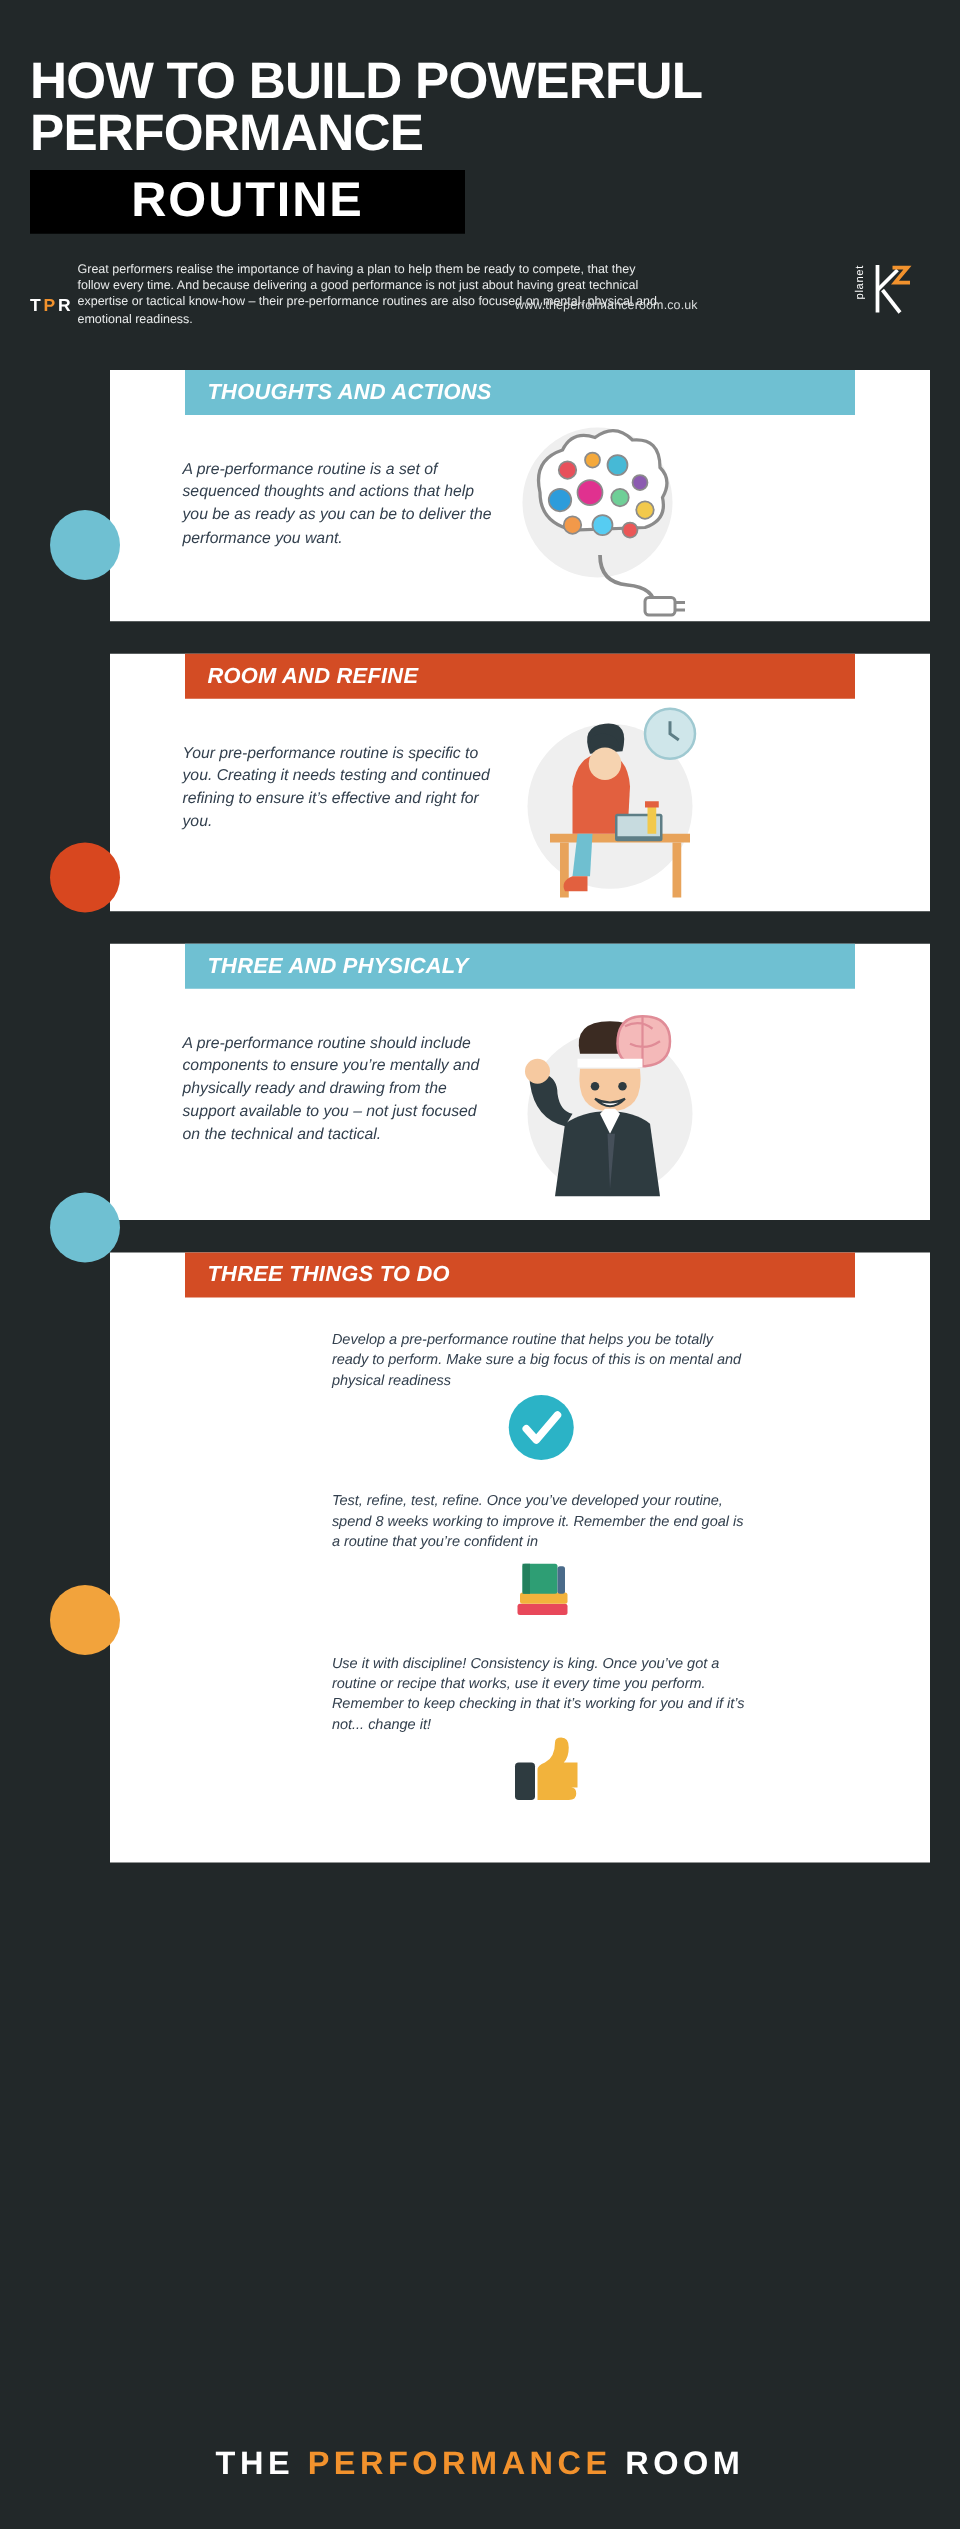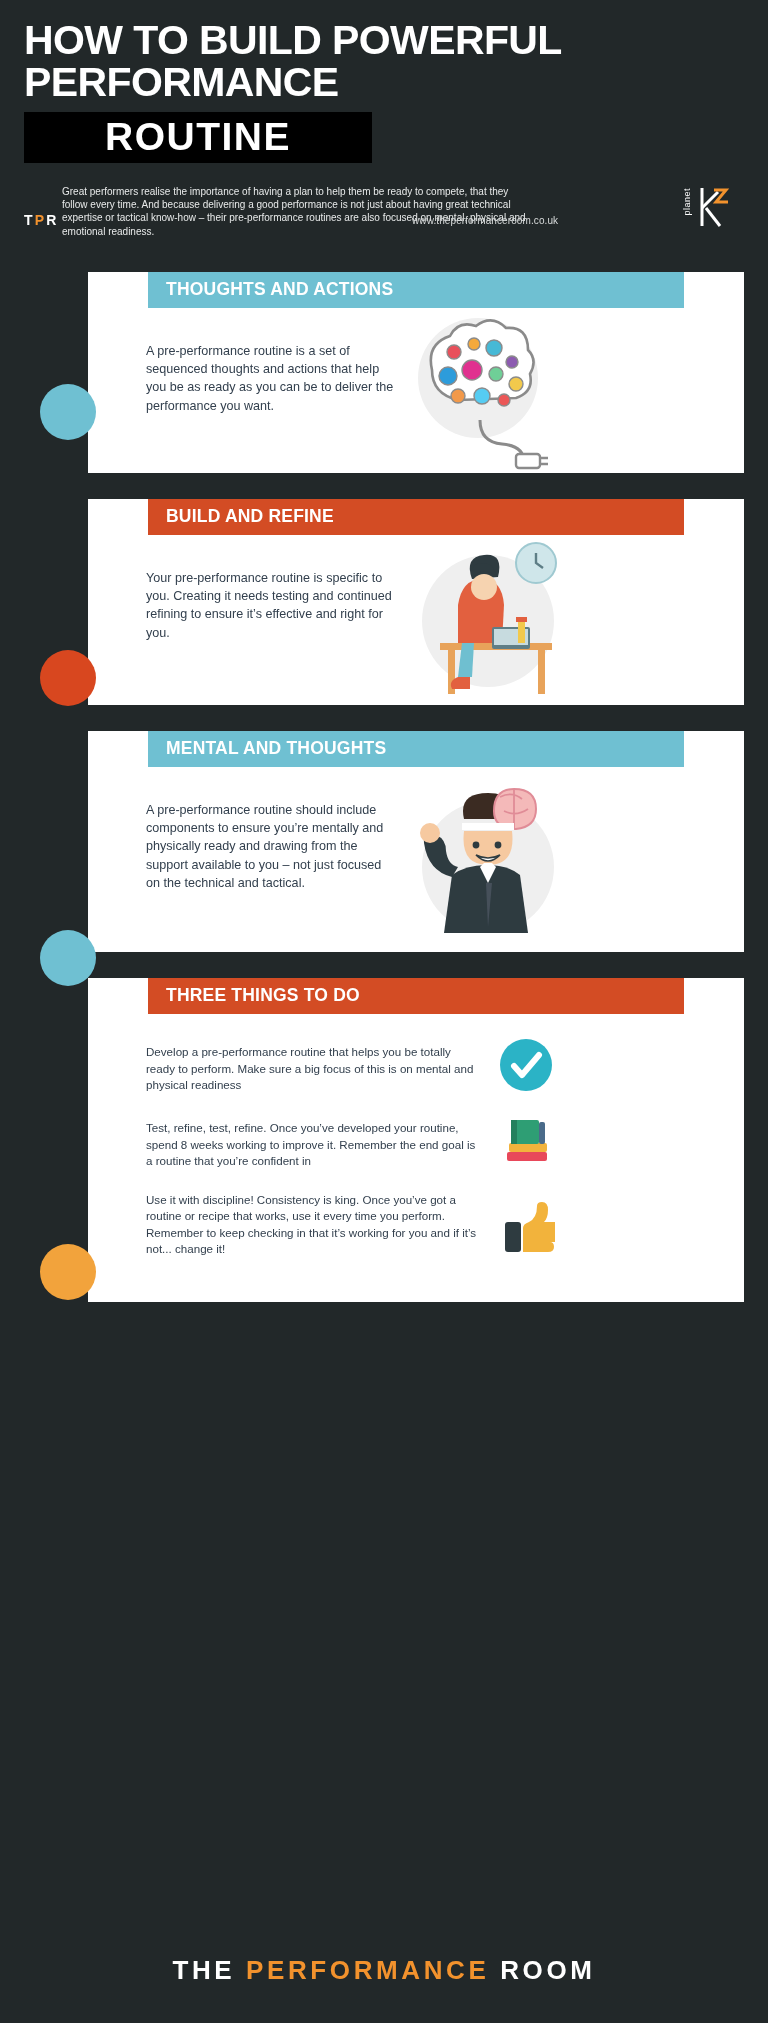--- a/index.html
+++ b/index.html
@@ -7,21 +7,21 @@
   body {
     background: #222829;
     font-family: "Liberation Sans", sans-serif;
     width: 768px;
     height: 2023px;
     position: relative;
     overflow: hidden;
   }
 
   
-  .header { padding: 20px 24px 0 24px; }
+  .header { padding: 44px 24px 0 24px; }
   .title-line {
     color: #ffffff;
     font-size: 41px;
     font-weight: bold;
     letter-spacing: -0.6px;
     line-height: 1.02;
     text-transform: uppercase;
   }
   .routine-bar {
     background: #000000;
@@ -92,20 +92,21 @@
     font-size: 9px;
     letter-spacing: 0.5px;
   }
 
   
   .cards { margin-top: 14px; position: relative; }
   .card {
     background: #ffffff;
     margin: 0 24px 12px 88px;
     position: relative;
+    font-style: italic;
   }
   .card-header {
     margin: 26px 60px 0 60px;
     height: 36px;
     display: flex;
     align-items: center;
     padding-left: 18px;
   }
   .card-header.blue { background: #6FC0D2; }
   .card-header.red  { background: #D34C24; }
@@ -138,22 +139,23 @@
     z-index: 5;
   }
   .dot.blue   { background: #6FC0D2; }
   .dot.red    { background: #D8471F; }
   .dot.orange { background: #F2A33C; }
 
   
   .todo-list { padding: 22px 24px 26px 58px; }
   .todo-item {
     display: flex;
-    align-items: flex-end;
+    align-items: center;
     margin-bottom: 18px;
+    flex-direction: column;
   }
   .todo-text {
     color: #33404E;
     font-size: 11.6px;
     line-height: 1.42;
     width: 335px;
     padding-top: 4px;
   }
   .todo-icon { width: 90px; display:flex; justify-content:center; align-items:center; }
 
@@ -235,21 +237,21 @@
           <rect x="120" y="146" width="24" height="14" rx="3" fill="#ffffff" stroke="#8B8B8B" stroke-width="2.4"></rect>
           <path d="M144 150 l8 0 M144 156 l8 0" stroke="#8B8B8B" stroke-width="2.4"></path>
         </svg>
       </div>
     </div>
   </div>
 
   <div class="dot red" style="top:378px;"></div>
   <div class="card">
     <div class="card-header red">
-      <span>BUILD AND REFINE</span>
+      <span>ROOM AND REFINE</span>
     </div>
     <div class="card-body">
       <div class="card-text">Your pre-performance routine is specific to you. Creating it needs testing and continued refining to ensure it’s effective and right for you.</div>
       <div class="card-art">
         <svg class="art-svg" width="175" height="170" viewBox="0 0 175 170">
           <circle cx="92" cy="86" r="66" fill="#EFEFEF"></circle>
           <circle cx="140" cy="28" r="20" fill="#CFE6EA" stroke="#9FC9D1" stroke-width="2"></circle>
           <path d="M140 18 l0 10 l7 5" stroke="#5E7E86" stroke-width="2.4" fill="none"></path>
           <rect x="44" y="108" width="112" height="7" fill="#E8A35A"></rect>
           <rect x="52" y="115" width="7" height="44" fill="#E8A35A"></rect>
@@ -265,21 +267,21 @@
           <rect x="122" y="86" width="7" height="22" fill="#F2C94C"></rect>
           <rect x="120" y="82" width="11" height="5" fill="#E2603F"></rect>
         </svg>
       </div>
     </div>
   </div>
 
   <div class="dot blue" style="top:658px;"></div>
   <div class="card">
     <div class="card-header blue">
-      <span>MENTAL AND THOUGHTS</span>
+      <span>THREE AND PHYSICALY</span>
     </div>
     <div class="card-body">
       <div class="card-text">A pre-performance routine should include components to ensure you’re mentally and physically ready and drawing from the support available to you – not just focused on the technical and tactical.</div>
       <div class="card-art">
         <svg class="art-svg" width="175" height="185" viewBox="0 0 175 185">
           <circle cx="92" cy="100" r="66" fill="#EFEFEF"></circle>
           <path d="M68 52 q-6 -26 24 -26 q30 0 24 26 z" fill="#3B2B22"></path>
           <path d="M98 44 q0 -22 20 -22 q22 0 22 20 q0 18 -20 20 q-22 0 -22 -18z" fill="#F4B9B9" stroke="#E08C97" stroke-width="2"></path>
           <path d="M104 30 q12 -6 22 2 M108 44 q12 6 24 -2 M118 22 l0 40" stroke="#E08C97" stroke-width="1.8" fill="none"></path>
           <rect x="66" y="56" width="52" height="7" fill="#ffffff"></rect>

